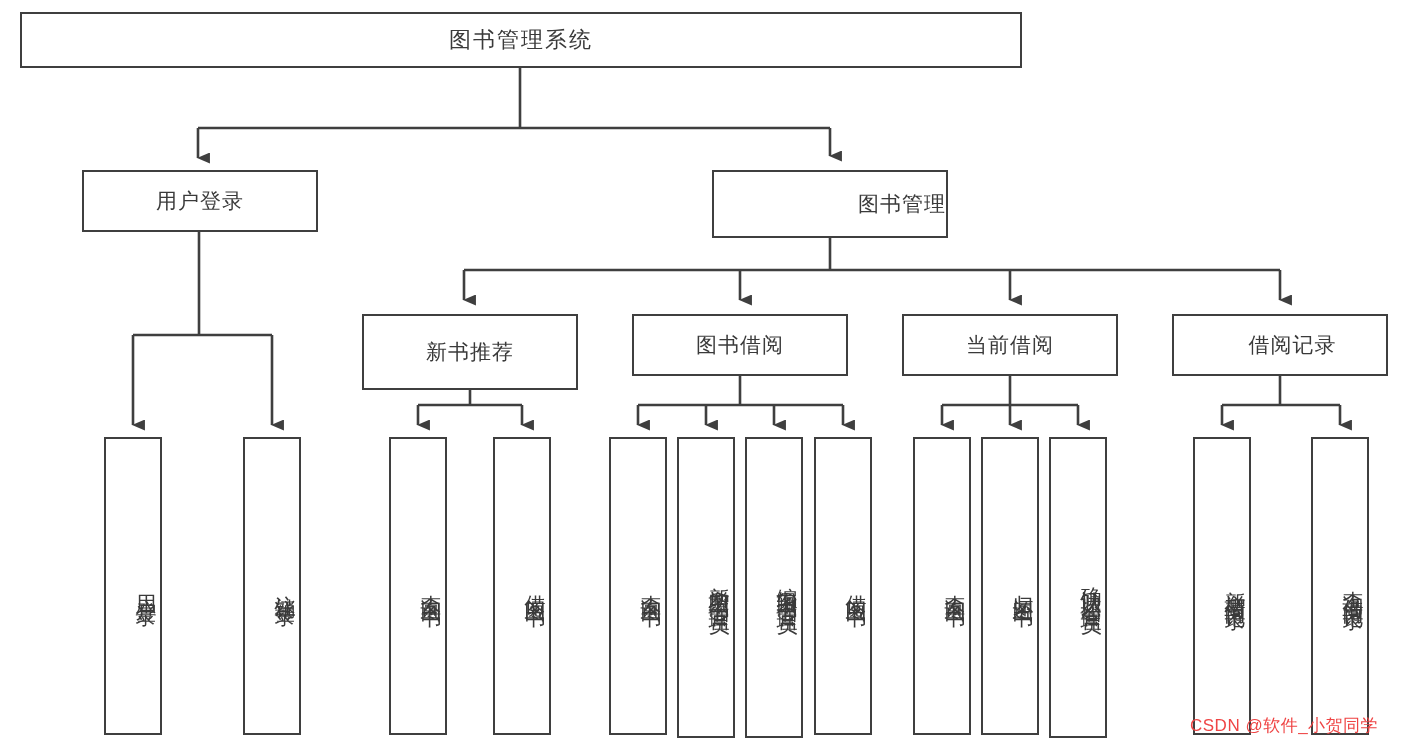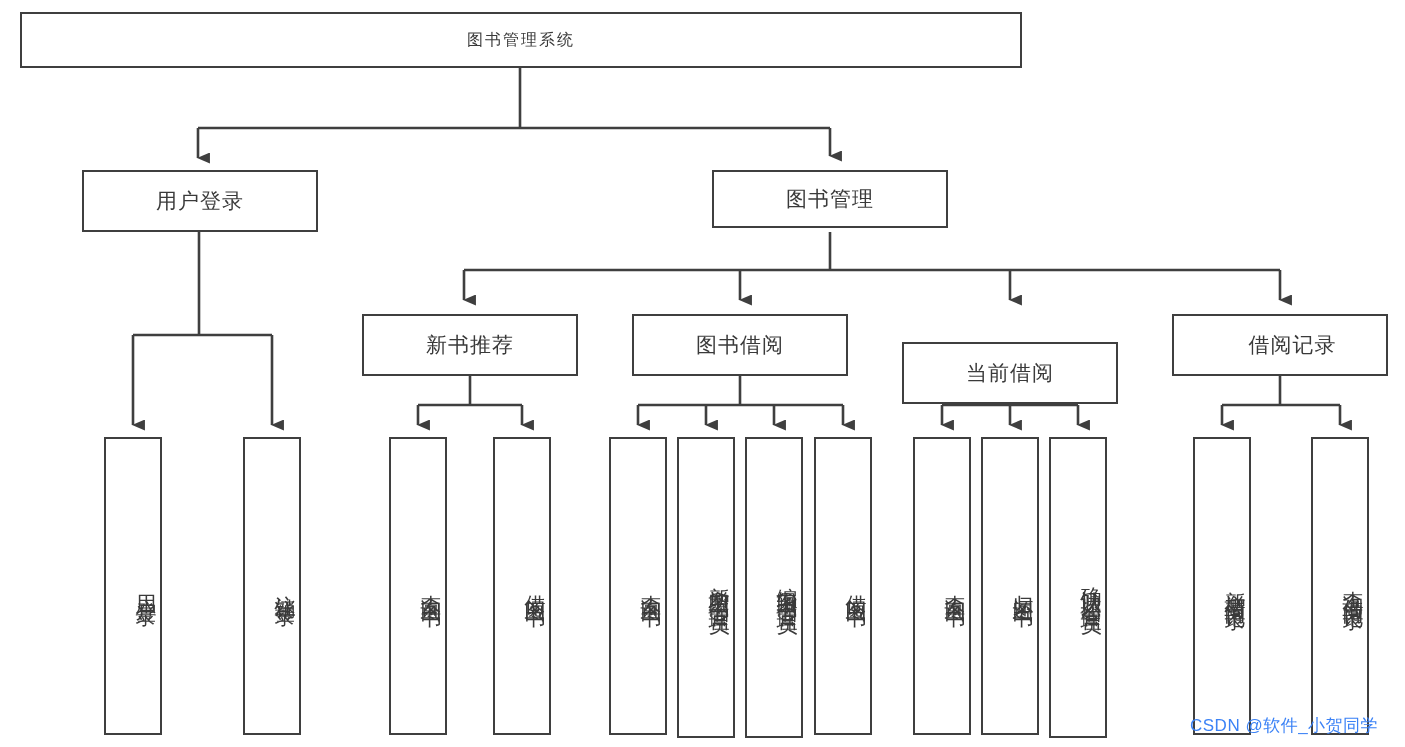--- a/index.html
+++ b/index.html
@@ -23,25 +23,25 @@
   .node.v{
     writing-mode:vertical-rl;
     text-orientation:upright;
     font-size:21px;
     letter-spacing:4px;
     padding:10px 0 10px 0;
     align-items:flex-start;
     justify-content:center;
   }
   .node.v .txt{writing-mode:vertical-rl;text-orientation:upright;}
-  .node.root{font-size:16px;letter-spacing:2px;}
+  .node.root{font-size:22px;letter-spacing:2px;}
   .watermark{
     position:absolute;
     font-size:17px;
-    color:#3b82f6;
+    color:#ef4444;
     letter-spacing:0.5px;
     white-space:nowrap;
     pointer-events:none;
   }
 </style>
 </head>
 <body>
 
 <div id="stage">
 
@@ -96,31 +96,31 @@
     </g>
   </svg>
 
   <div class="node h root" style="left:20px;top:12px;width:1002px;height:56px;">
     <span class="txt">图书管理系统</span>
   </div>
 
   <div class="node h" style="left:82px;top:170px;width:236px;height:62px;">
     <span class="txt">用户登录</span>
   </div>
-  <div class="node h" style="left:712px;top:170px;width:236px;height:58px;">
+  <div class="node h" style="left:712px;top:170px;width:236px;height:68px;justify-content:flex-end;">
     <span class="txt">图书管理</span>
   </div>
 
-  <div class="node h" style="left:362px;top:314px;width:216px;height:62px;">
+  <div class="node h" style="left:362px;top:314px;width:216px;height:76px;">
     <span class="txt">新书推荐</span>
   </div>
   <div class="node h" style="left:632px;top:314px;width:216px;height:62px;text-align:center;">
     <span class="txt">图书借阅</span>
   </div>
-  <div class="node h" style="left:902px;top:314px;width:216px;height:62px;margin-top:28px;">
+  <div class="node h" style="left:902px;top:314px;width:216px;height:62px;">
     <span class="txt">当前借阅</span>
   </div>
   <div class="node h" style="left:1172px;top:314px;width:216px;height:62px;padding-left:25px;">
     <span class="txt">借阅记录</span>
   </div>
 
   <div class="node v" style="left:104px;top:437px;width:58px;height:298px;">
     <span class="txt">用户登录</span>
   </div>
   <div class="node v" style="left:243px;top:437px;width:58px;height:298px;">

